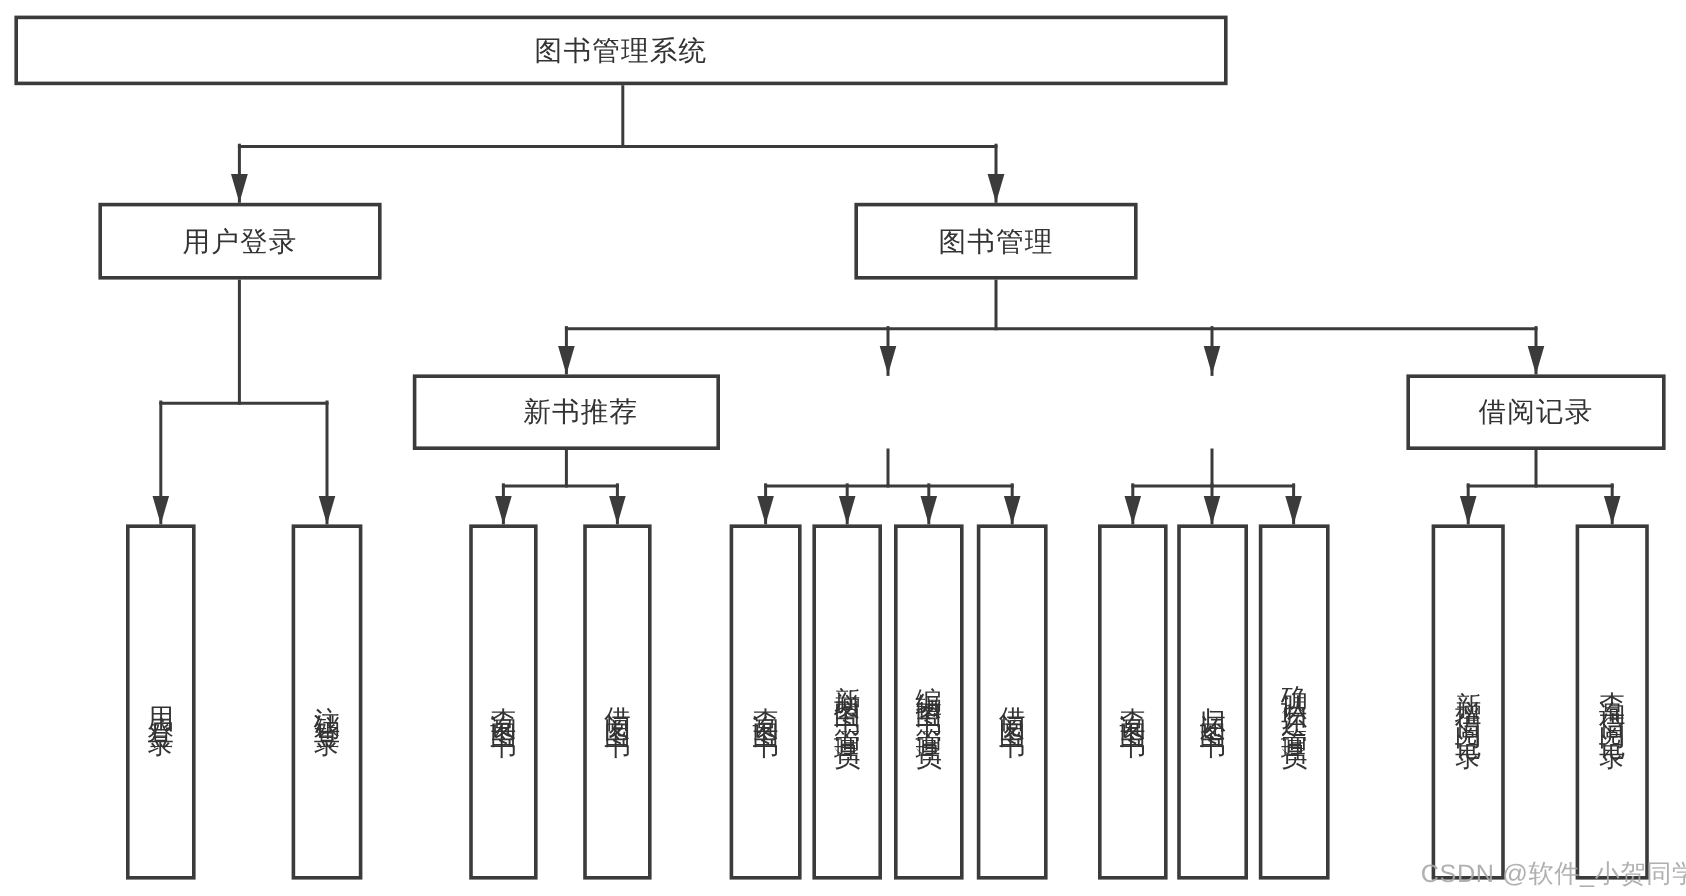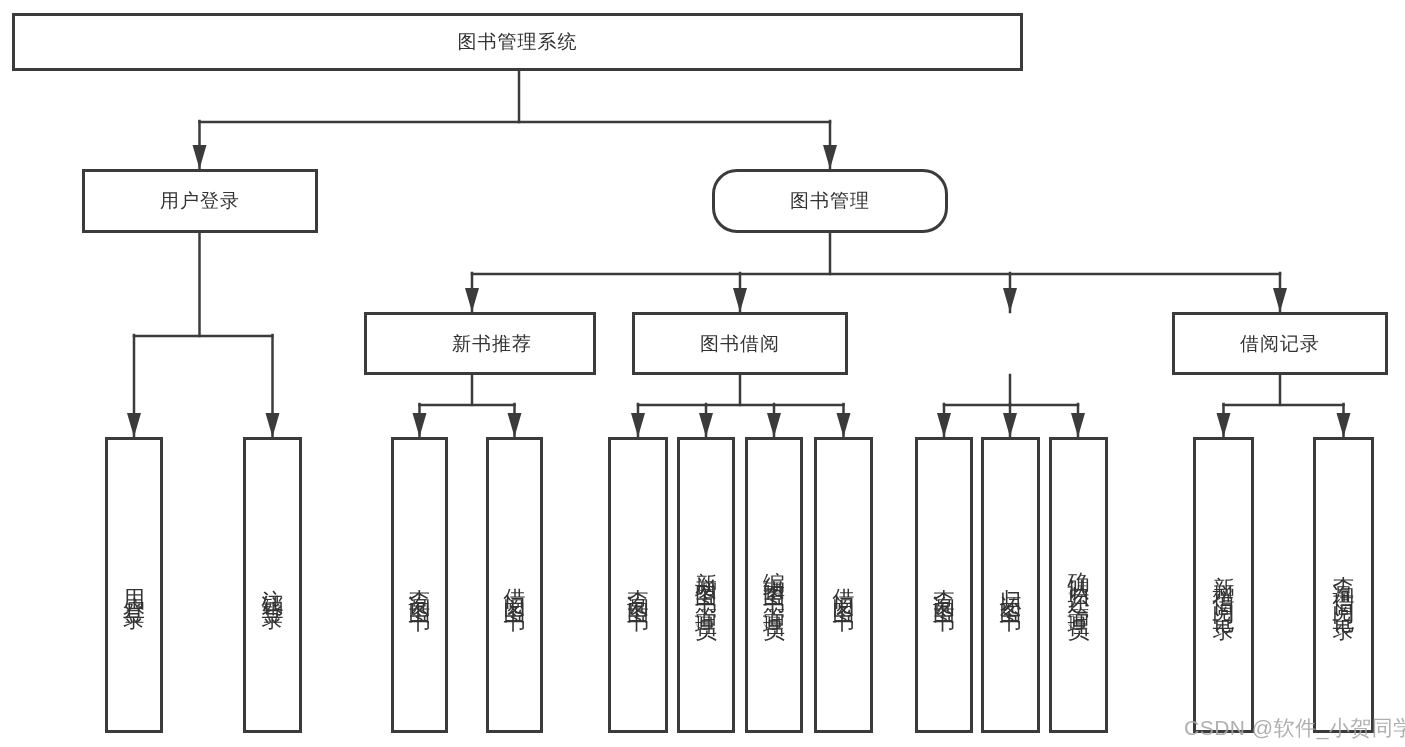--- a/index.html
+++ b/index.html
@@ -15,21 +15,21 @@
     position:absolute;
     box-sizing:border-box;
     background:#ffffff;
     border:3px solid #3b3b3b;
     display:flex;
     align-items:center;
     justify-content:center;
     z-index:2;
     color:#333333;
   }
-  .hbox{font-size:19px;letter-spacing:1px;}
+  .hbox{font-size:23px;letter-spacing:1px;}
   .vbox .vtext{
     writing-mode:vertical-rl;
     text-orientation:mixed;
     font-size:22px;
     line-height:1;
     letter-spacing:7px;
     color:#333333;
     white-space:nowrap;
   }
   .vbox .vtext.wide{letter-spacing:9px;}
@@ -112,29 +112,26 @@
     </g>
   </svg>
 
   <div class="node hbox" style="left:12px;top:13px;width:1011px;height:58px;">
     <span>图书管理系统</span>
   </div>
 
   <div class="node hbox" style="left:82px;top:169px;width:236px;height:64px;">
     <span>用户登录</span>
   </div>
-  <div class="node hbox" style="left:712px;top:169px;width:236px;height:64px;border-radius:25px;">
+  <div class="node hbox" style="left:712px;top:169px;width:236px;height:64px;">
     <span>图书管理</span>
   </div>
 
-  <div class="node hbox" style="left:364px;top:312px;width:232px;height:63px;padding-left:24px;">
+  <div class="node hbox" style="left:344px;top:312px;width:256px;height:63px;padding-left:24px;">
     <span>新书推荐</span>
-  </div>
-  <div class="node hbox" style="left:632px;top:312px;width:216px;height:63px;">
-    <span>图书借阅</span>
   </div>
   <div class="node hbox" style="left:1172px;top:312px;width:216px;height:63px;">
     <span>借阅记录</span>
   </div>
 
   <div class="node vbox" style="left:105px;top:437px;width:58px;height:296px;">
     <span class="vtext">用户登录</span>
   </div>
   <div class="node vbox" style="left:243px;top:437px;width:59px;height:296px;">
     <span class="vtext">注销登录</span>

